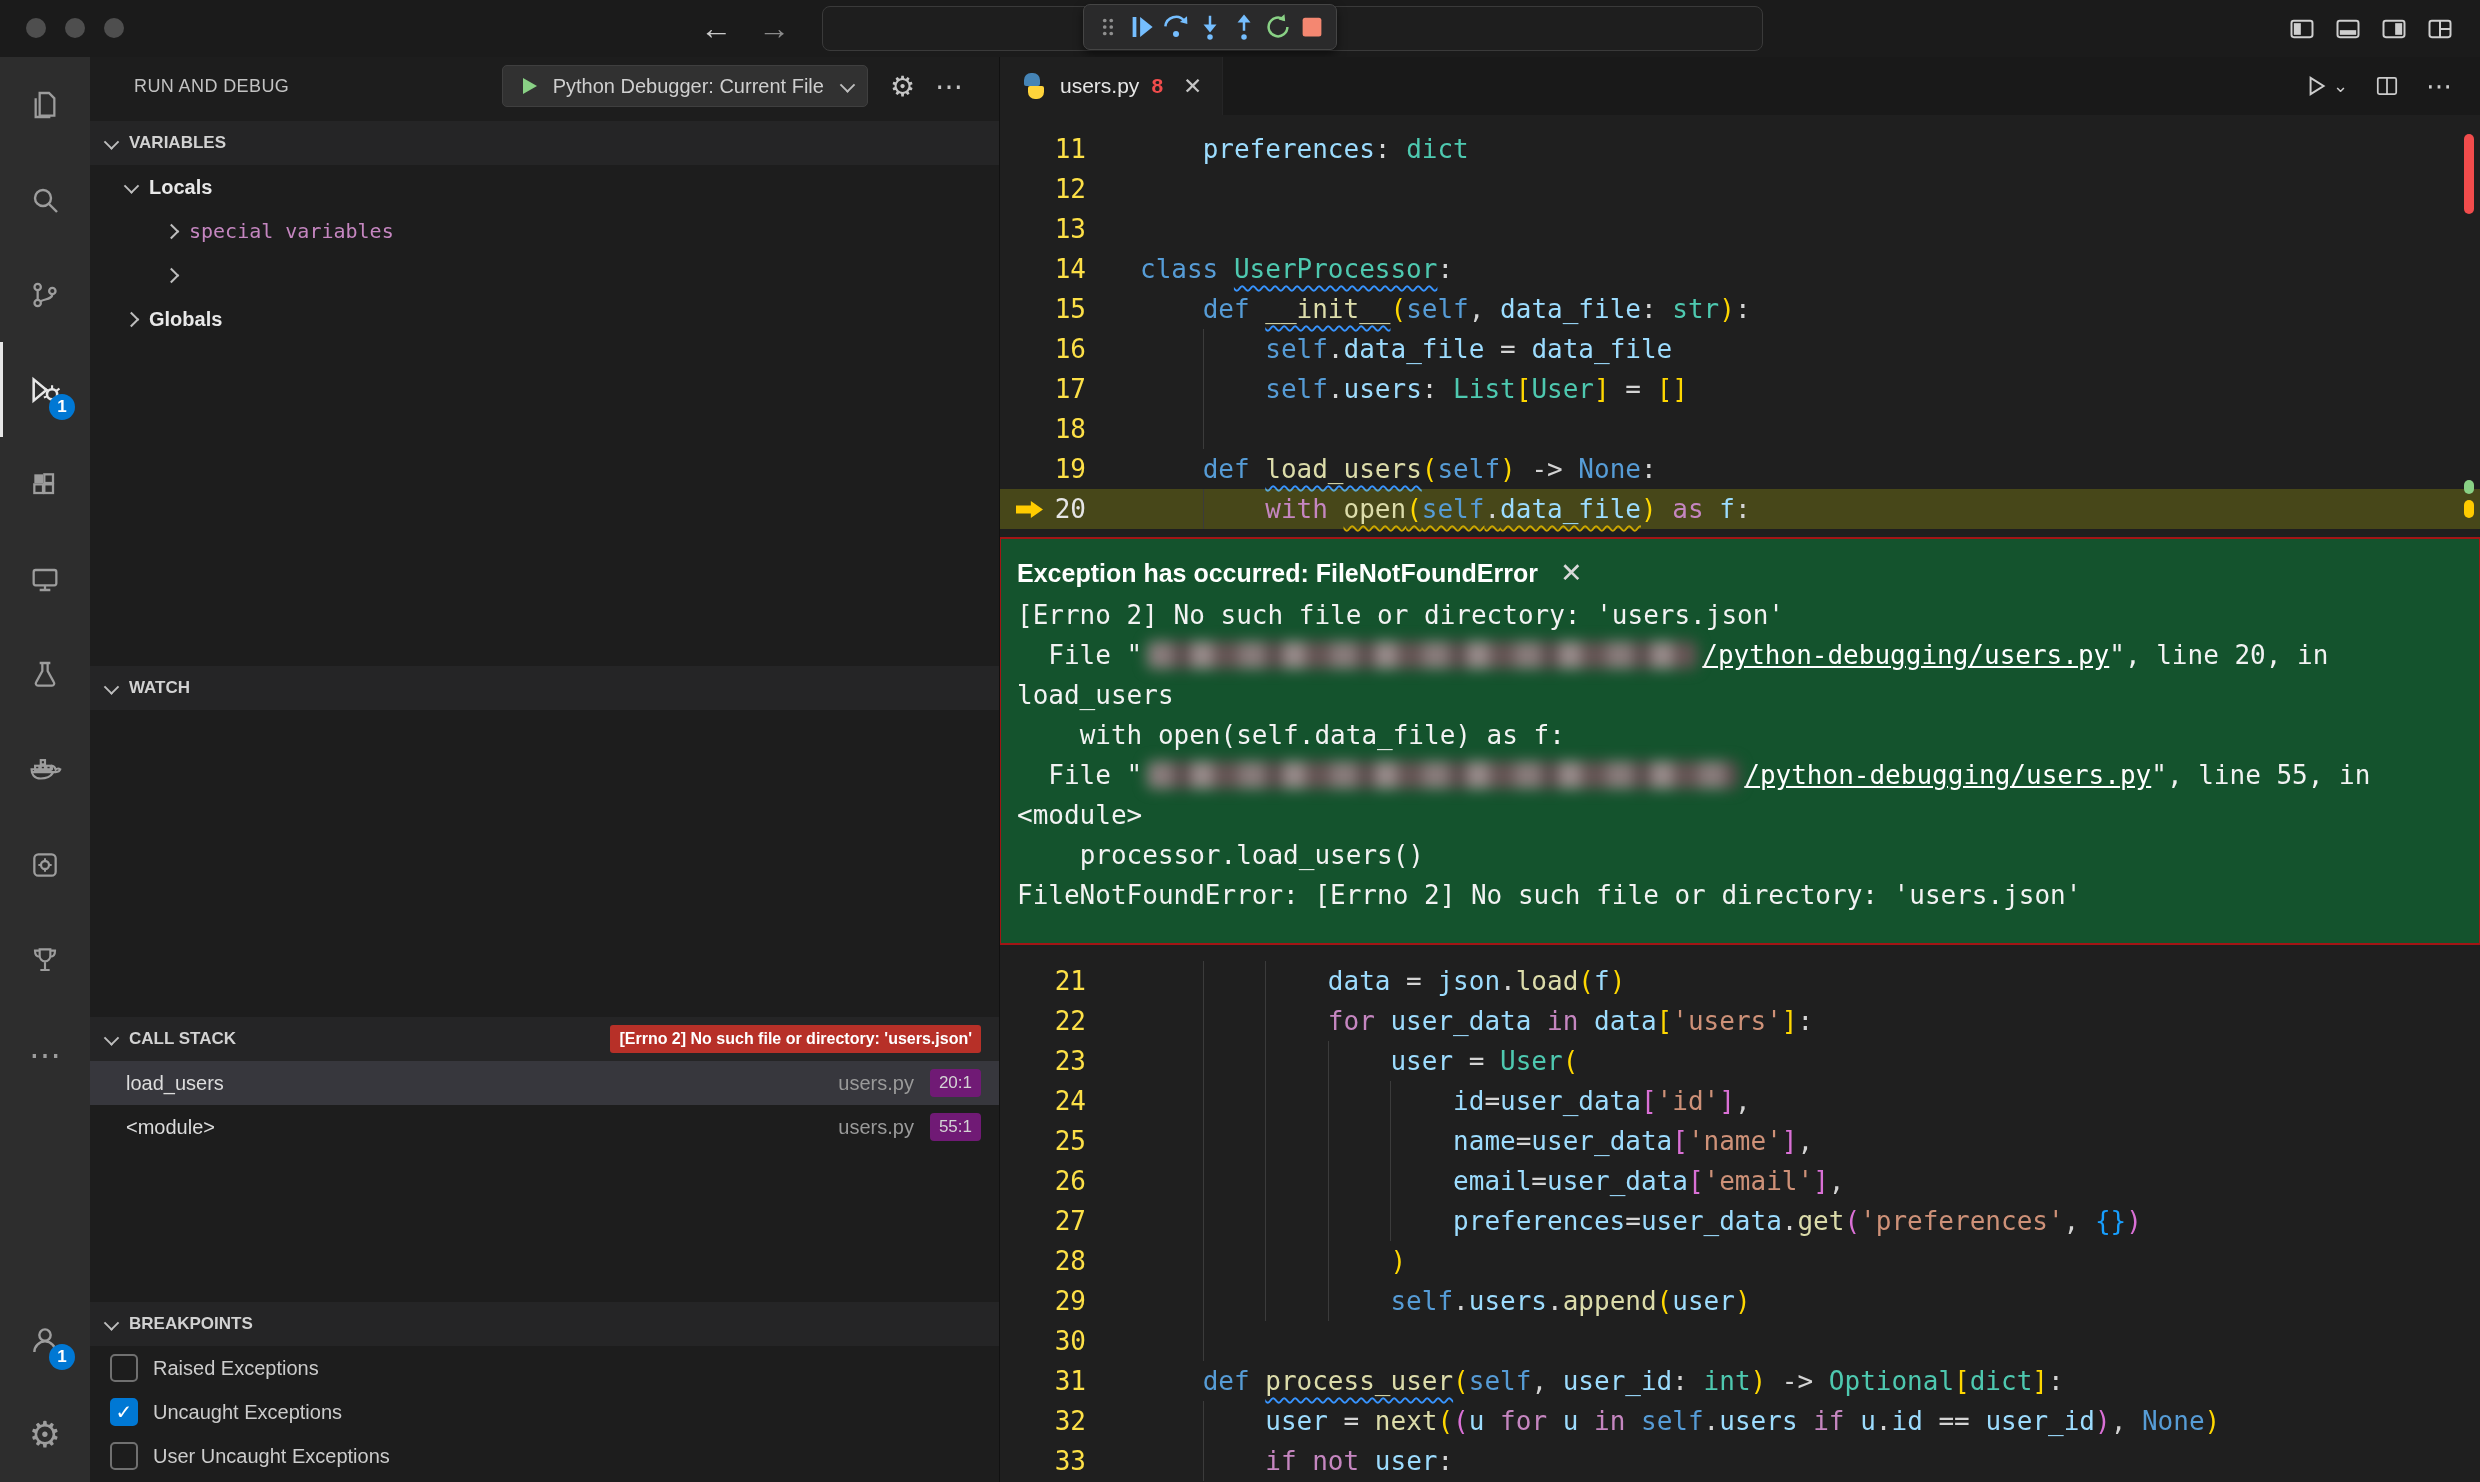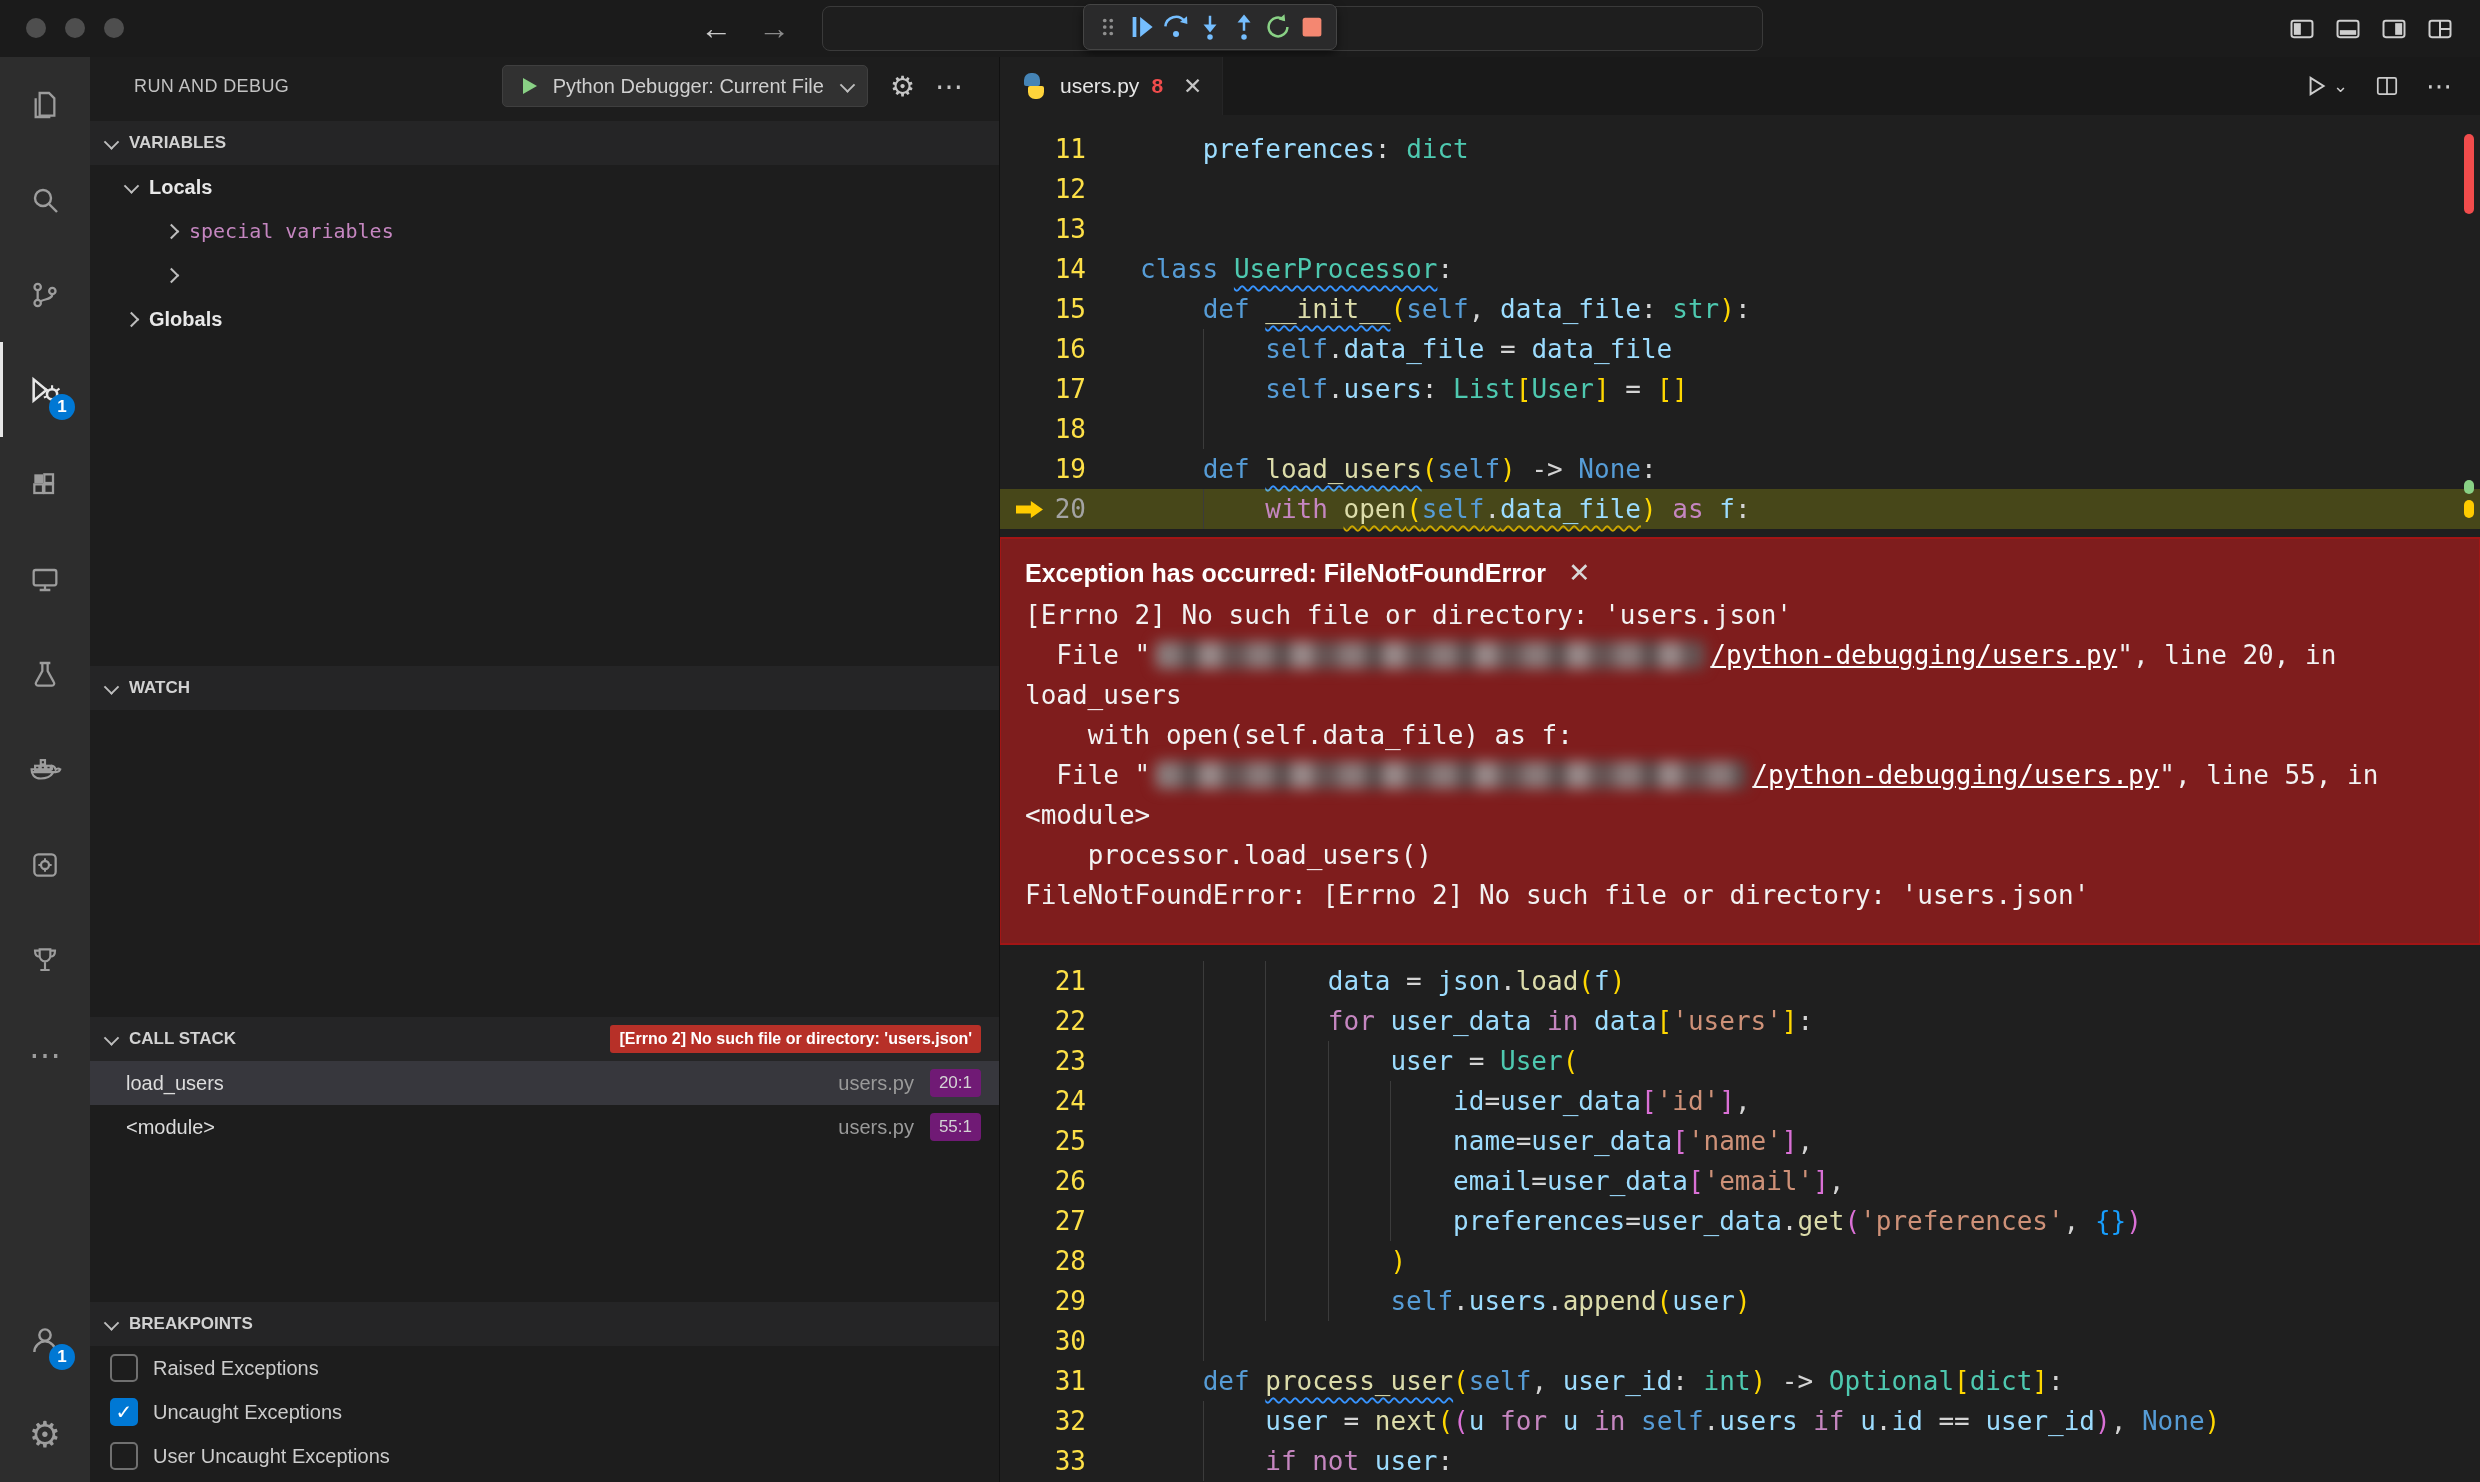--- a/index.html
+++ b/index.html
@@ -76,34 +76,34 @@
   .tab-actions{margin-left:auto;display:flex;align-items:center;gap:26px;padding-right:28px;color:#cdcdcd}
   .py-icon{position:relative;width:28px;height:28px;flex:0 0 28px}
   .py-icon i{position:absolute;display:block}
   .py-icon .pt{left:4px;top:1px;width:16px;height:13px;background:#4584b6;border-radius:7px 7px 2px 2px}
   .py-icon .pb{right:4px;bottom:1px;width:16px;height:13px;background:#ffd43b;border-radius:2px 2px 7px 7px}
 
   .code-scroll{flex:1;padding-top:14px;overflow:hidden;font-family:"DejaVu Sans Mono",monospace;font-size:26px;line-height:40px;color:#d4d4d4}
   .code-line{display:flex;height:40px;position:relative}
   .code-line.current{background:rgba(255,255,0,0.18)}
   .line-num{flex:0 0 86px;width:86px;text-align:right;color:#fde047}
-  .code-line.current .line-num{color:#a3a3a3}
+  .code-line.current .line-num{color:#e5e5e5}
   .line-text{position:relative;flex:1;padding-left:54px;white-space:pre}
   .indent-guide{position:absolute;top:0;bottom:0;width:1px;background:#3b3b3b}
   .exec-arrow{position:absolute;left:16px;top:12px;width:27px;height:17px;background:#ffcc00;
     clip-path:polygon(0 26%,55% 26%,55% 0,100% 50%,55% 100%,55% 74%,0 74%)}
   .pln{color:#d4d4d4}.kw{color:#569cd6}.ctl{color:#c586c0}.fn{color:#dcdcaa}.cls{color:#4ec9b0}
   .var{color:#9cdcfe}.slf{color:#569cd6}.str{color:#ce9178}
   .b1{color:#ffd700}.b2{color:#da70d6}.b3{color:#179fff}
   .sqb{text-decoration:underline wavy #3794ff 1.5px;text-underline-offset:7px}
   .sqy{text-decoration:underline wavy #cca700 1.5px;text-underline-offset:7px}
 
   
-  .exc{margin:8px 0 16px 0;height:408px;background:#7f1d1d;border:2px solid #a31515;border-left-width:1px;border-right-width:1px;
-    padding:12px 24px 0 24px;overflow:hidden}
+  .exc{margin:8px 0 16px 0;height:408px;background:#14532d;border:2px solid #a31515;border-left-width:1px;border-right-width:1px;
+    padding:12px 24px 0 16px;overflow:hidden}
   .exc-title{height:44px;display:flex;align-items:center;gap:22px;font-family:"Liberation Sans",sans-serif;
     font-size:25px;font-weight:700;color:#ffffff}
   .exc-close{font-weight:400;color:#d8d8d8;font-size:27px}
   .exc-msg,.exc-line{font-family:"DejaVu Sans Mono",monospace;font-size:26px;line-height:40px;color:#f2f2f2;white-space:pre-wrap}
   .exc-link{text-decoration:underline;color:#ffffff}
   .blur-box{display:inline-block;height:28px;vertical-align:-5px;border-radius:6px;margin:0 5px;
     background:repeating-linear-gradient(90deg,#8a7c7c 0 26px,#5a4c4c 26px 44px,#9a8c8c 44px 66px,#655454 66px 92px);
     filter:blur(7px)}
 
   

